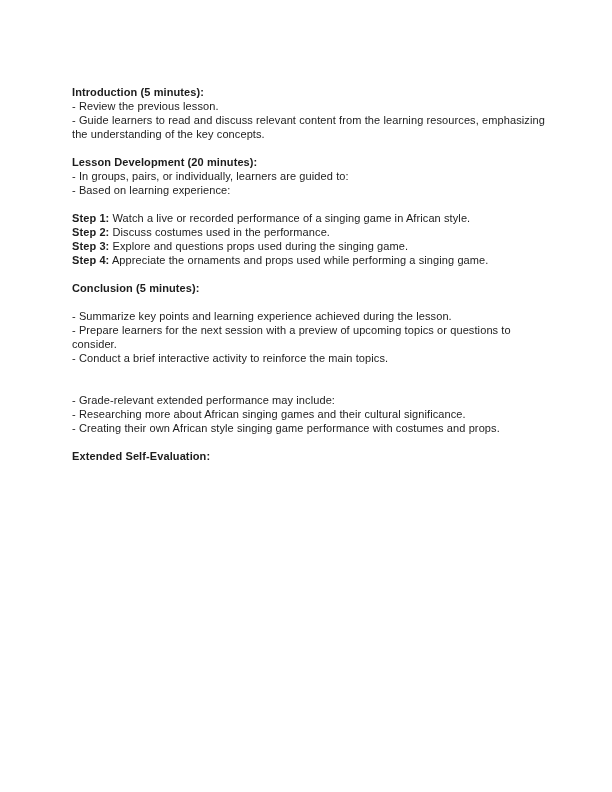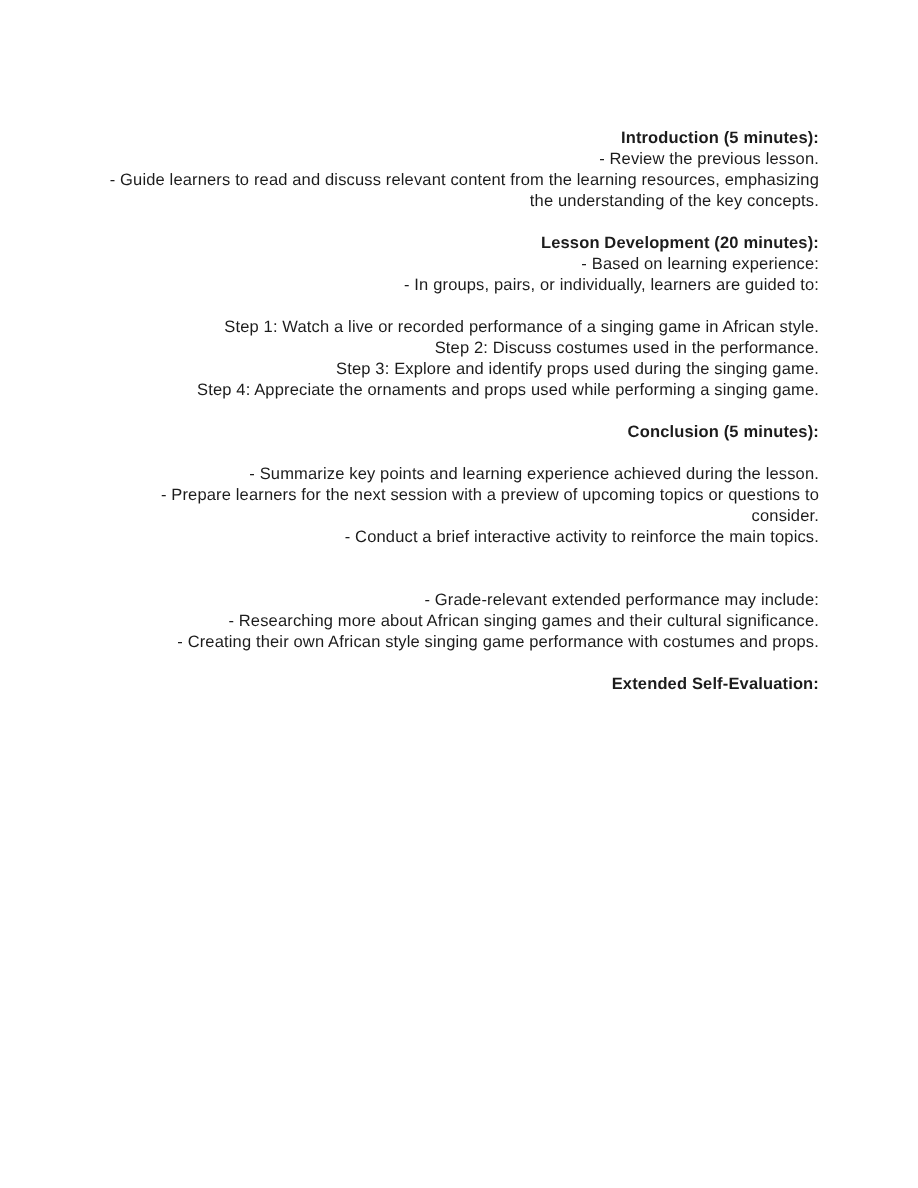--- a/index.html
+++ b/index.html
@@ -7,21 +7,20 @@
     padding: 0;
     background: #ffffff;
   }
   .page {
     position: relative;
     width: 612px;
     height: 676px;
     background: #ffffff;
     overflow: hidden;
     font-family: "Liberation Sans", sans-serif;
-    text-align: right;
   }
   .doc-content {
     position: absolute;
     left: 72px;
     top: 85px;
     width: 474px;
     font-size: 11px;
     line-height: 14px;
     color: #1c1c1c;
     letter-spacing: 0.1px;
@@ -29,39 +28,39 @@
   .doc-heading {
     font-weight: bold;
   }
   .doc-line {
     font-weight: normal;
   }
   .doc-blank {
     height: 14px;
   }
   .step-label {
-    font-weight: normal;
+    font-weight: bold;
   }
 </style>
 </head>
 <body>
 
 <div class="page">
   <div class="doc-content" id="doc-content">
       <div class="doc-heading">Introduction (5 minutes):</div>
       <div class="doc-line">- Review the previous lesson.</div>
       <div class="doc-line">- Guide learners to read and discuss relevant content from the learning resources, emphasizing the understanding of the key concepts.</div>
       <div class="doc-blank"></div>
       <div class="doc-heading">Lesson Development (20 minutes):</div>
+      <div class="doc-line">- In groups, pairs, or individually, learners are guided to:</div>
       <div class="doc-line">- Based on learning experience:</div>
-      <div class="doc-line">- In groups, pairs, or individually, learners are guided to:</div>
       <div class="doc-blank"></div>
       <div class="doc-line"><span class="step-label">Step 1:</span><span> Watch a live or recorded performance of a singing game in African style.</span></div>
       <div class="doc-line"><span class="step-label">Step 2:</span><span> Discuss costumes used in the performance.</span></div>
-      <div class="doc-line"><span class="step-label">Step 3:</span><span> Explore and identify props used during the singing game.</span></div>
+      <div class="doc-line"><span class="step-label">Step 3:</span><span> Explore and questions props used during the singing game.</span></div>
       <div class="doc-line"><span class="step-label">Step 4:</span><span> Appreciate the ornaments and props used while performing a singing game.</span></div>
       <div class="doc-blank"></div>
       <div class="doc-heading">Conclusion (5 minutes):</div>
       <div class="doc-blank"></div>
       <div class="doc-line">- Summarize key points and learning experience achieved during the lesson.</div>
       <div class="doc-line">- Prepare learners for the next session with a preview of upcoming topics or questions to consider.</div>
       <div class="doc-line">- Conduct a brief interactive activity to reinforce the main topics.</div>
       <div class="doc-blank"></div>
       <div class="doc-blank"></div>
       <div class="doc-line">- Grade-relevant extended performance may include:</div>

